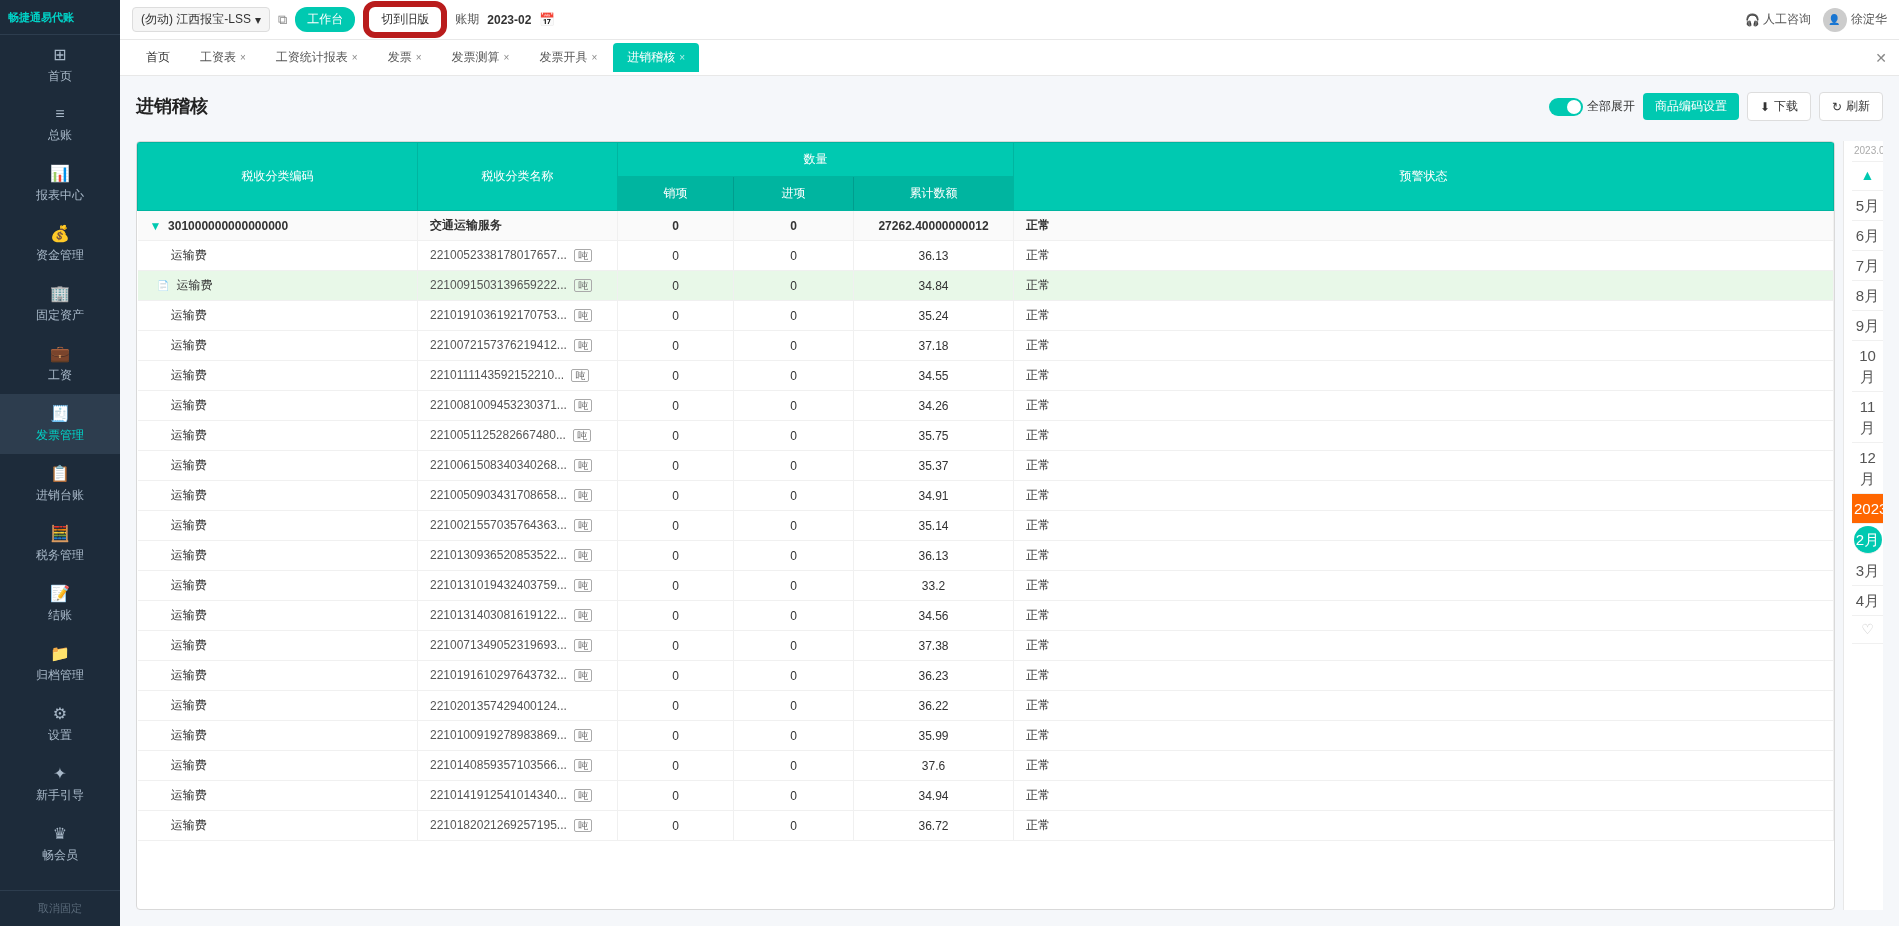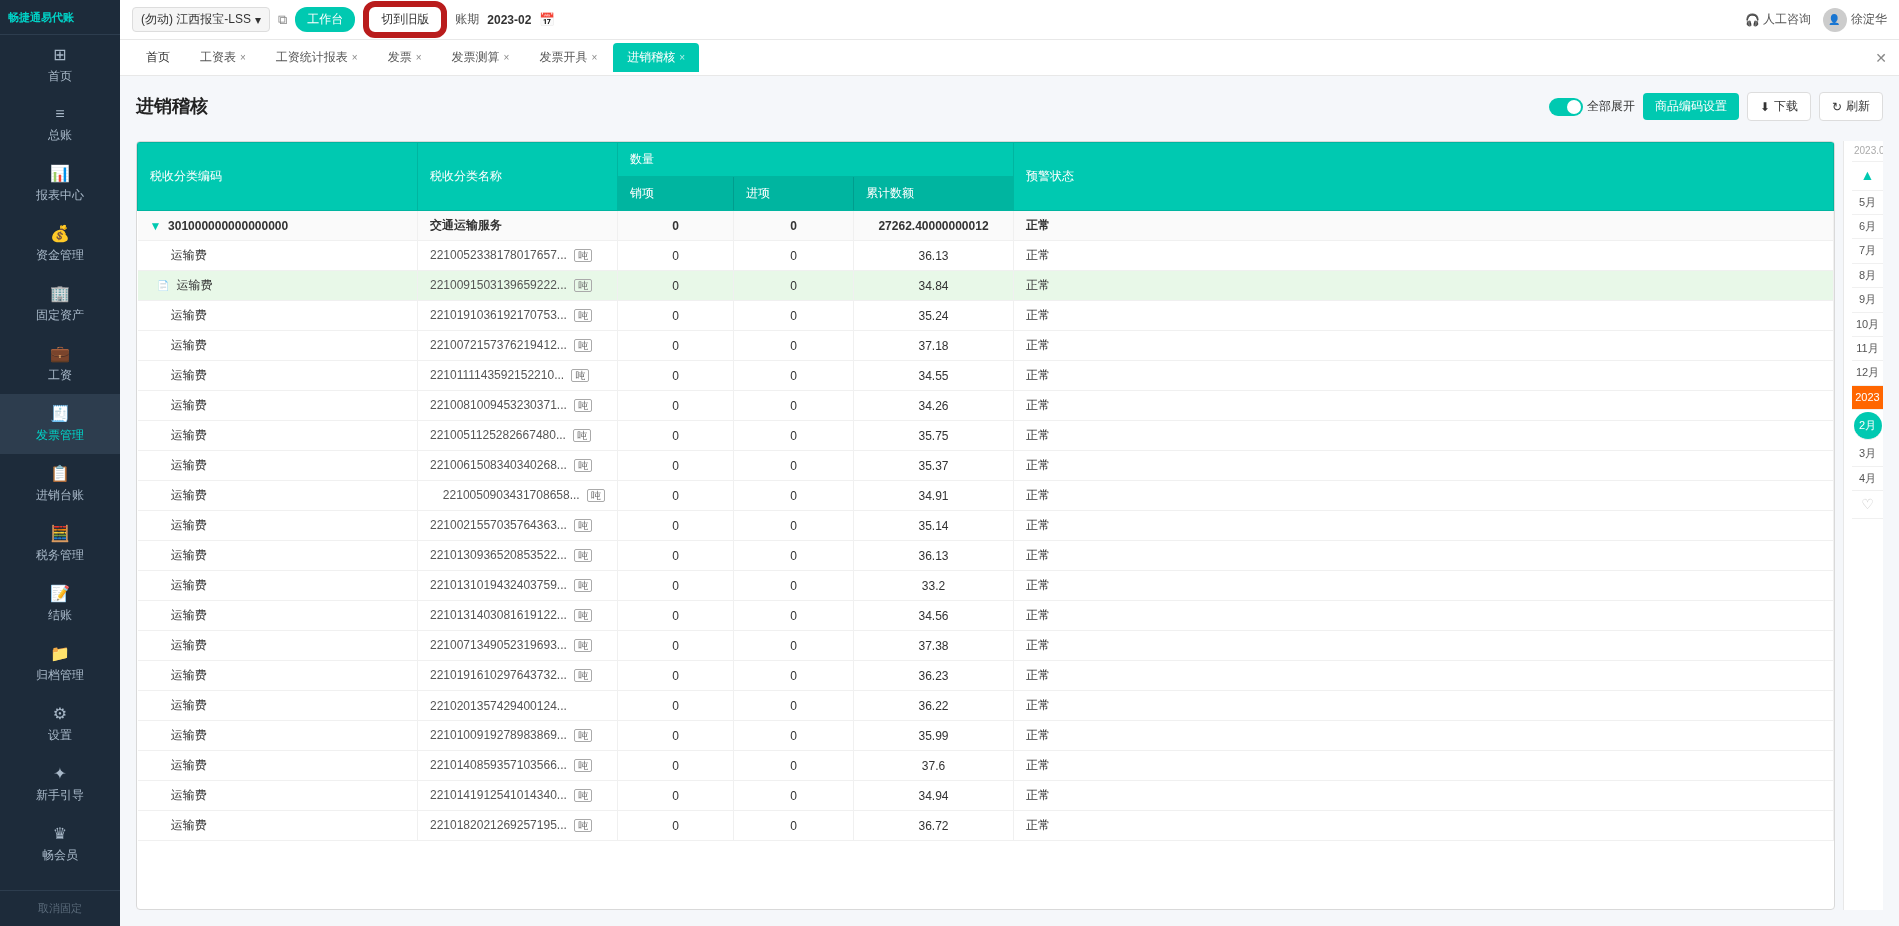--- a/index.html
+++ b/index.html
@@ -45,32 +45,32 @@
     .toolbar-btn { padding: 5px 12px; font-size: 12px; border-radius: 4px; border: none; cursor: pointer; display: flex; align-items: center; gap: 4px; }
     .toolbar-btn.primary { background: #00c9b1; color: #fff; }
     .toolbar-btn.default { background: #fff; border: 1px solid #ddd; color: #333; }
 
     
     .table-wrap { flex: 1; overflow: auto; border: 1px solid #d9d9d9; border-radius: 4px; background: #fff; position: relative; }
 
     
     table { width: 100%; border-collapse: collapse; font-size: 12px; }
     thead tr { background: #00c9b1; color: #fff; }
-    thead th { padding: 8px 12px; text-align: left; border: 1px solid #00b5a0; font-weight: normal; white-space: nowrap; }
+    thead th { padding: 8px 12px; text-align: center; border: 1px solid #00b5a0; font-weight: normal; white-space: nowrap; }
     thead .sub-header { background: #00b5a0; }
     tbody tr { border-bottom: 1px solid #f0f0f0; }
     tbody tr.highlight { background: #e8f8e8; }
     tbody td { padding: 6px 12px; color: #333; border-right: 1px solid #f0f0f0; white-space: nowrap; }
     tbody td.center { text-align: center; }
     .group-row td { font-weight: bold; background: #fafafa; }
     .indent { padding-left: 20px; }
 
     
     .right-panel { width: 40px; background: #fff; border-left: 1px solid #e8e8e8; display: flex; flex-direction: column; overflow: hidden; font-size: 11px; padding-left: 8px; }
-    .right-panel-item { padding: 4px 2px; text-align: center; cursor: pointer; color: #555; border-bottom: 1px solid #f0f0f0; font-size: 11px; line-height: 1.4; }
+    .right-panel-item { padding: 4px 2px; text-align: center; cursor: pointer; color: #555; border-bottom: 1px solid #f0f0f0; font-size: 15px; line-height: 1.4; }
     .right-panel-item.active { background: #00c9b1; color: #fff; border-radius: 50%; margin: 2px auto; width: 28px; height: 28px; display: flex; align-items: center; justify-content: center; }
     .right-panel-item.year { background: #ff6600; color: #fff; font-weight: normal; }
     .right-panel-item.up-arrow { color: #00c9b1; font-size: 14px; }
 
     
     .table-wrap::-webkit-scrollbar { width: 6px; height: 6px; }
     .table-wrap::-webkit-scrollbar-thumb { background: #ccc; border-radius: 3px; }
   </style>
 </head>
 <body>
@@ -354,21 +354,21 @@
       <td class="center">0</td>
       <td class="center">0</td>
       <td class="center">35.37</td>
       <td>正常</td>
     </tr>
               <tr>
       <td class="indent">
         &nbsp;&nbsp;&nbsp;
         运输费
       </td>
-      <td style="color:#555;text-align:right;">
+      <td style="color:#555;">
         2210050903431708658...
         <span style="border:1px solid #aaa;border-radius:2px;padding:0 3px;font-size:10px;color:#666;margin-left:4px;">吨</span>
       </td>
       <td class="center">0</td>
       <td class="center">0</td>
       <td class="center">34.91</td>
       <td>正常</td>
     </tr>
               <tr>
       <td class="indent">

